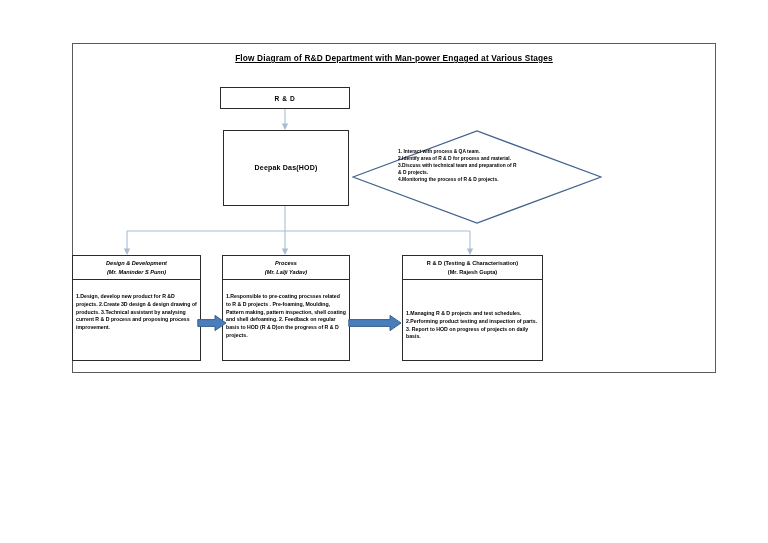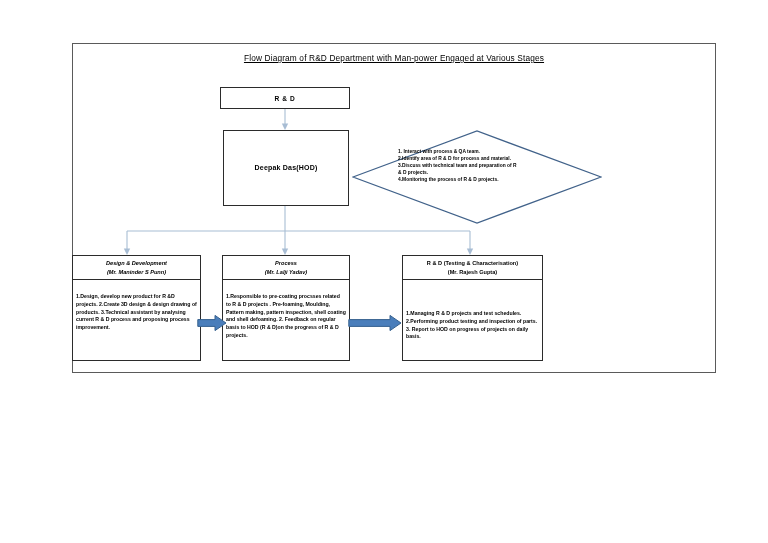--- a/index.html
+++ b/index.html
@@ -36,21 +36,21 @@
   }
 
   
   .diagram-title {
     position: absolute;
     left: 72px;
     top: 53px;
     width: 644px;
     text-align: center;
     font-size: 8.3px;
-    font-weight: normal;
+    font-weight: bold;
     color: #000000;
     text-decoration: underline;
     letter-spacing: 0.15px;
   }
 
   
   .box {
     position: absolute;
     box-sizing: border-box;
     border: 1.4px solid #2b2b2b;

